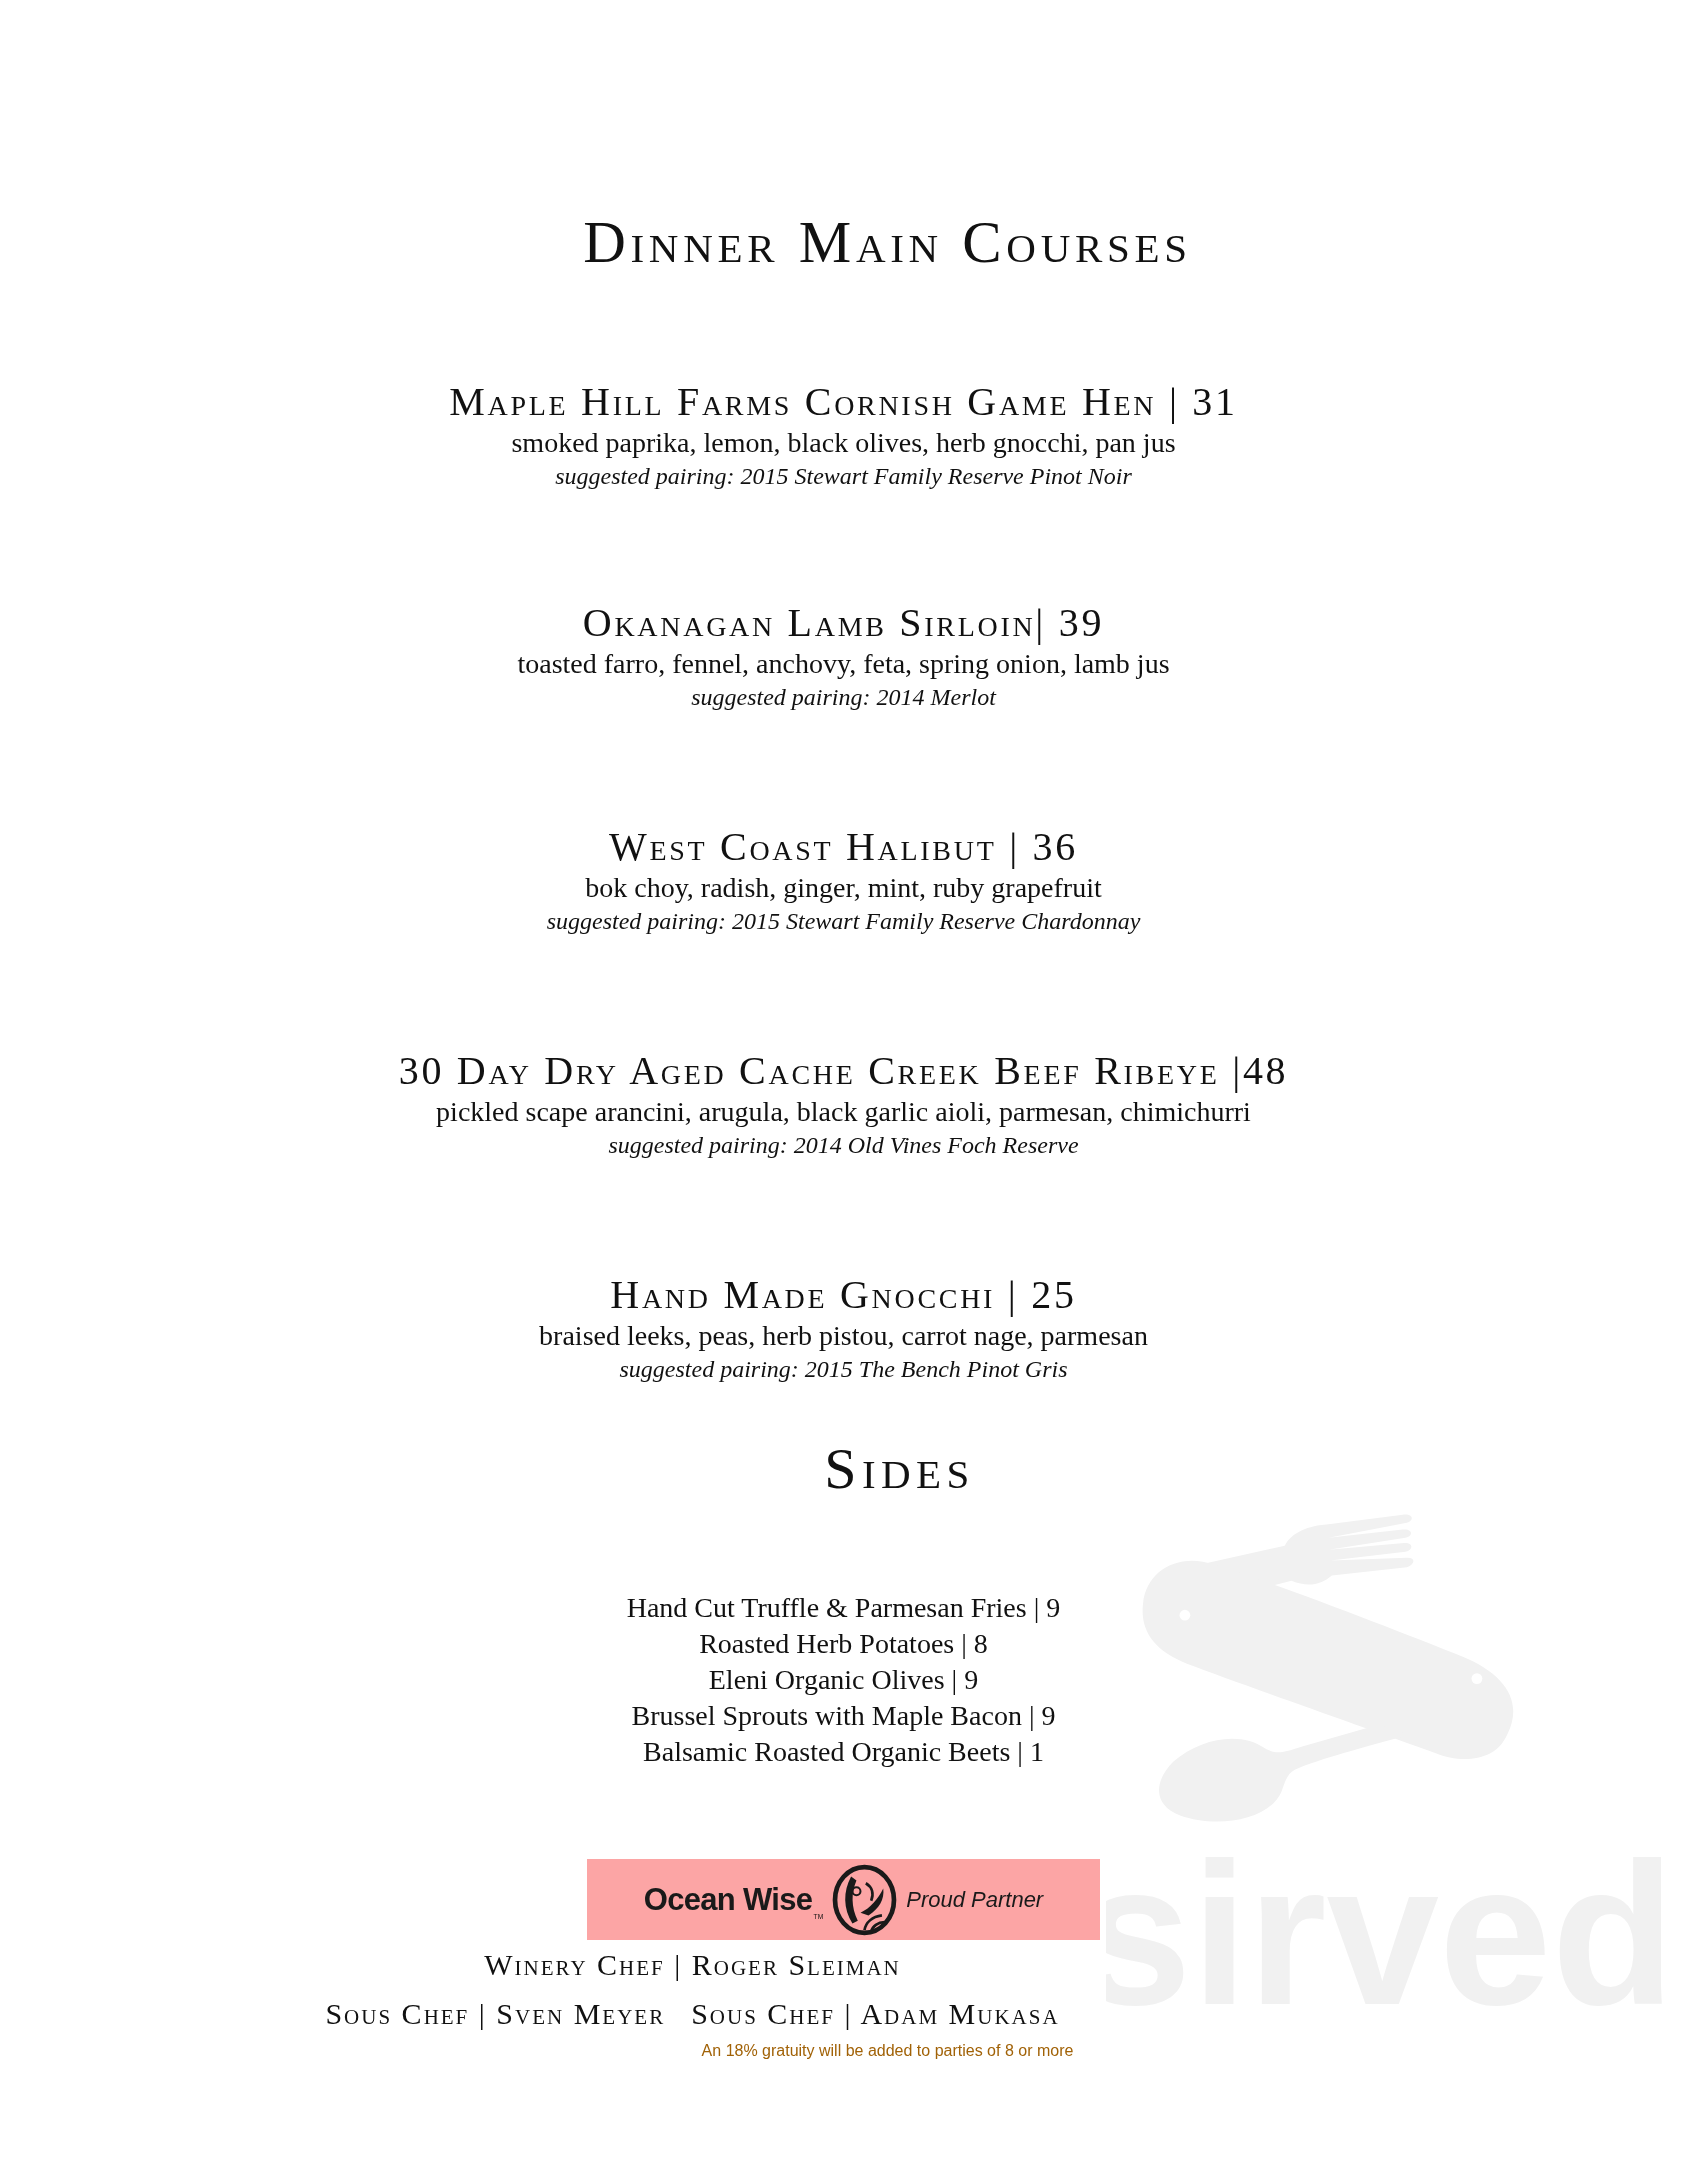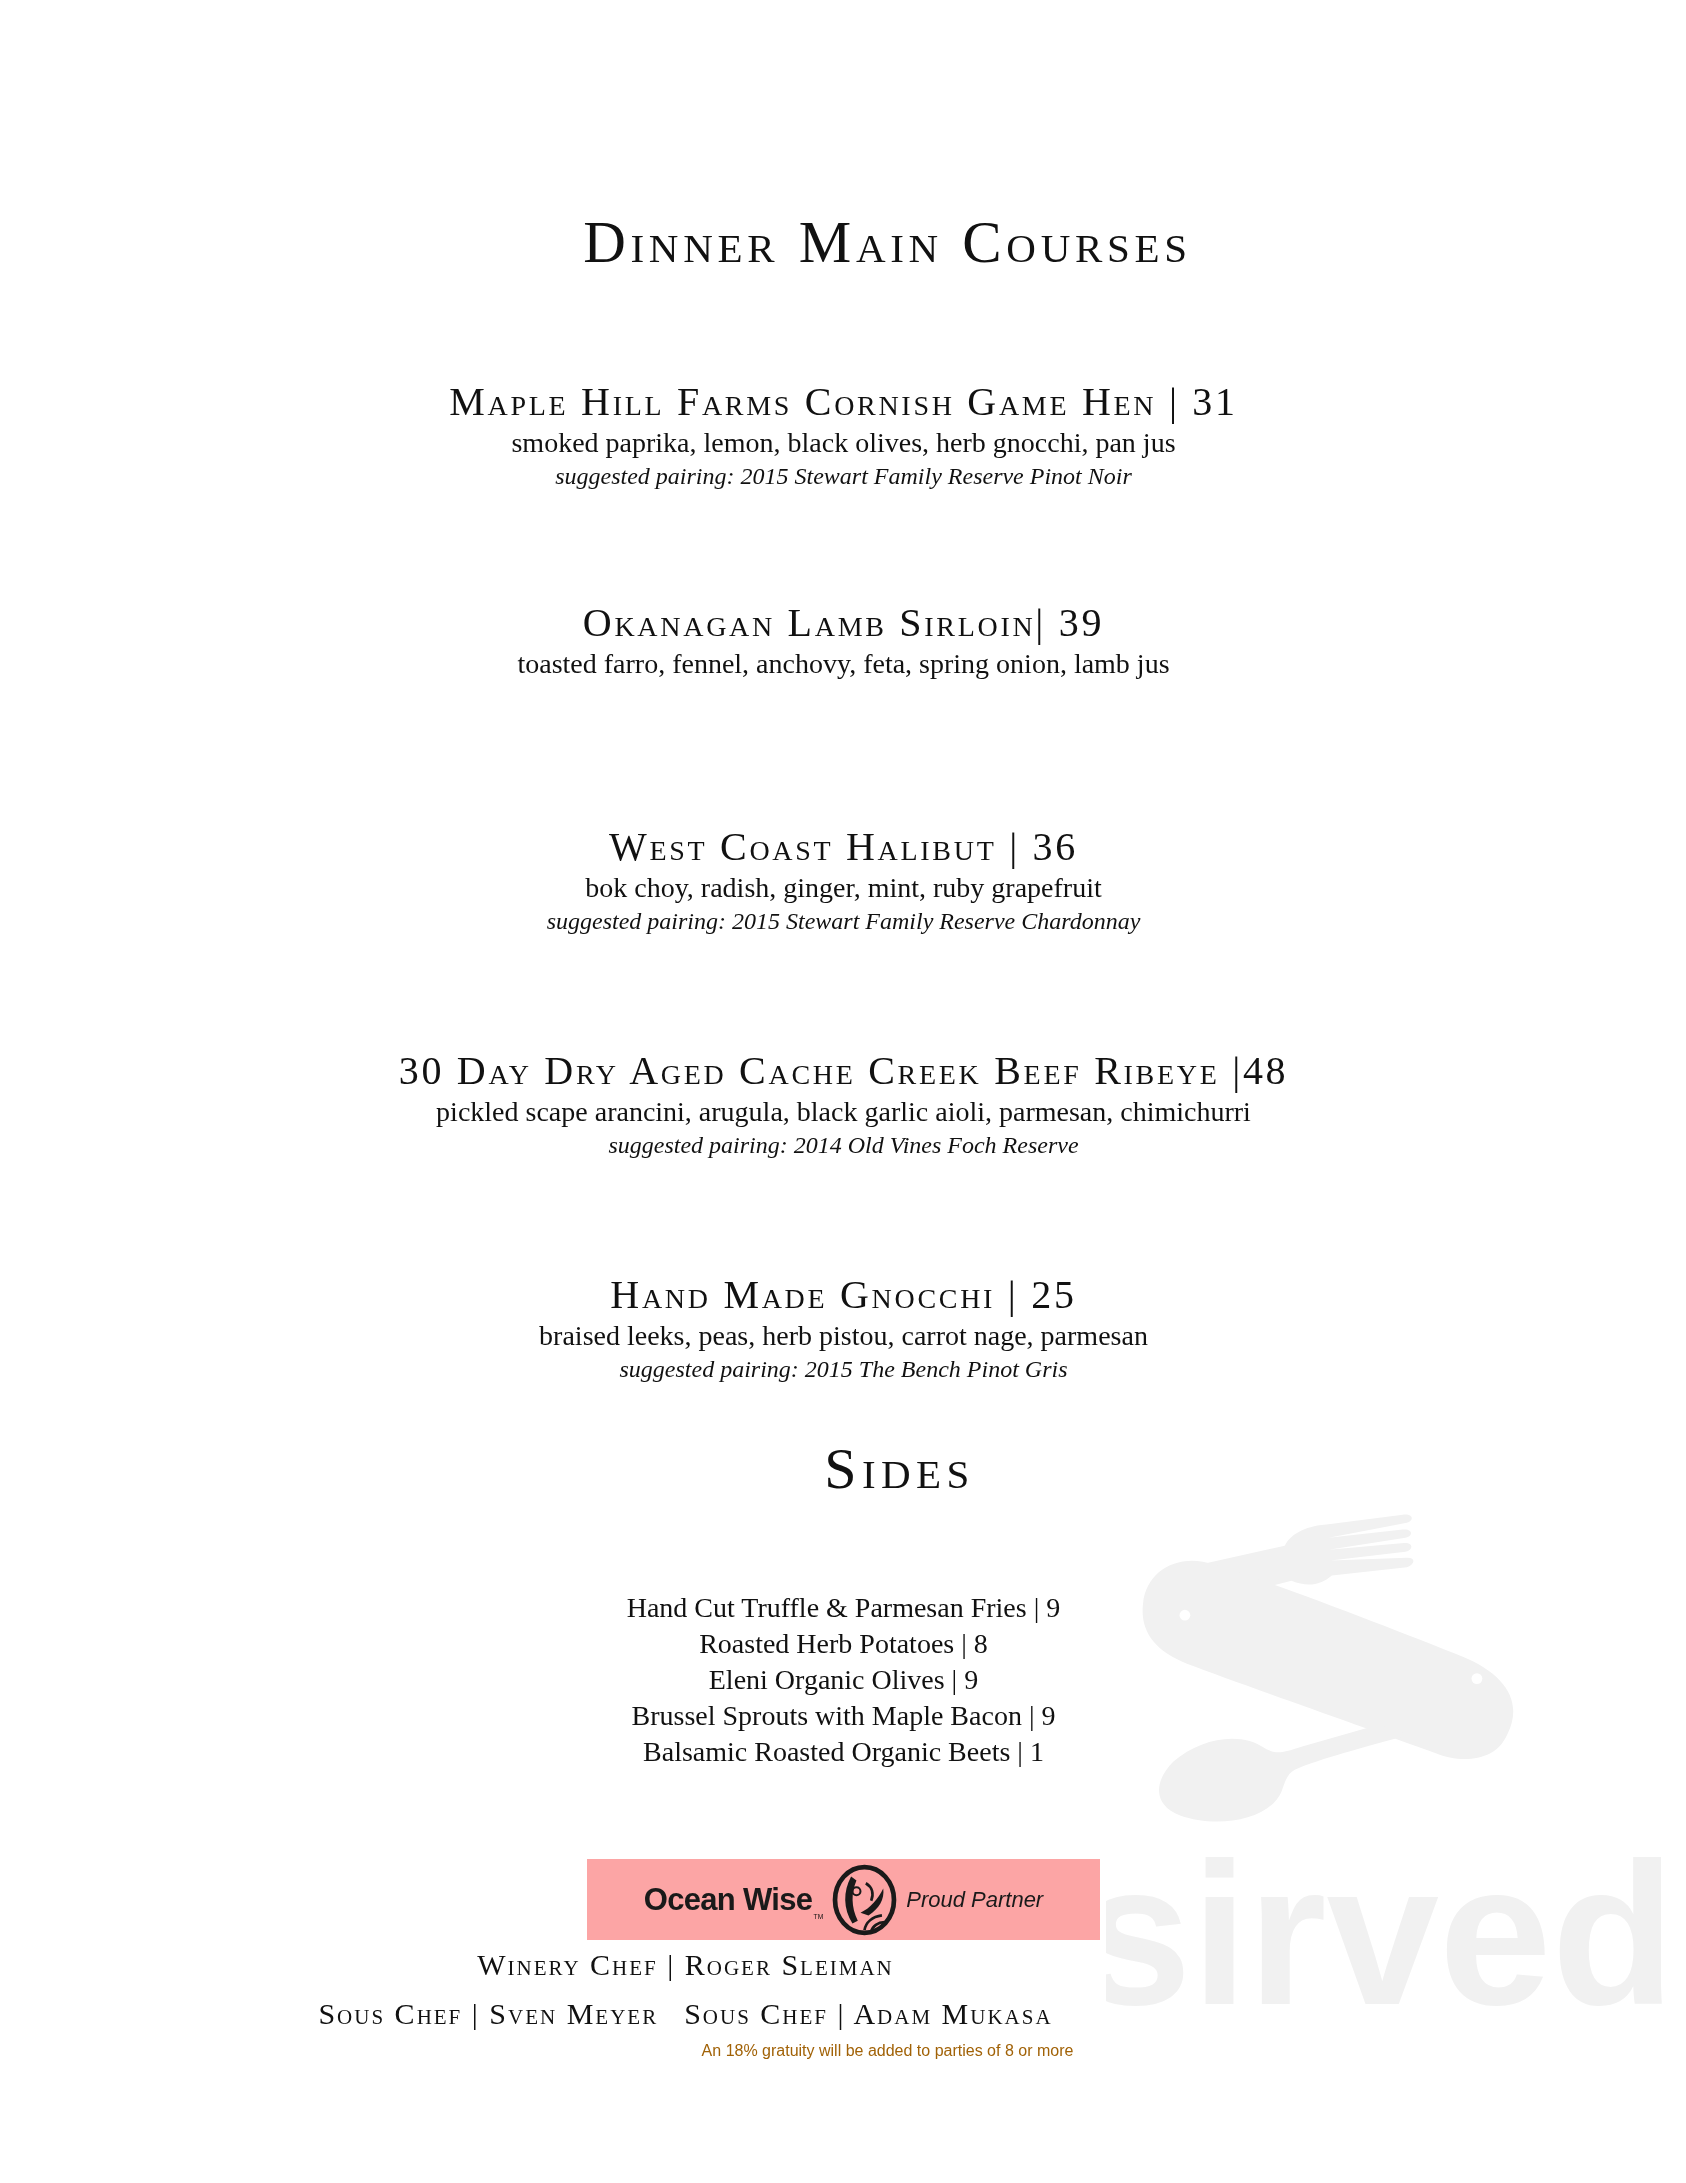--- a/index.html
+++ b/index.html
@@ -16,21 +16,21 @@
     .dish-name { font-size: 40px; line-height: 47px; letter-spacing: 2.7px; font-variant: small-caps; }
     .dish-desc { font-size: 28px; line-height: 35px; }
     .dish-pair { font-size: 24px; line-height: 32px; font-style: italic; }
     .sides-title { top: 1423px; font-size: 58px; letter-spacing: 5.4px; font-variant: small-caps; margin: 12px; font-weight: normal; }
     .sides-list { position: absolute; top: 1590px; left: 0; width: 1687px; text-align: center; list-style: none; margin: 0; padding: 0; }
     .sides-list li { font-size: 28px; line-height: 36px; }
     .ocean { position: absolute; top: 1859px; left: 587px; width: 513px; height: 81px; background: #fca5a5; display: flex; align-items: center; justify-content: center; gap: 8px; }
     .ocean-brand { font-family: "Liberation Sans", "DejaVu Sans", sans-serif; font-weight: bold; font-size: 31px; color: #1a1a1a; letter-spacing: -0.7px; }
     .ocean-tm { font-family: "Liberation Sans", sans-serif; font-size: 6.7px; align-self: flex-end; margin-bottom: 20px; margin-left: -6.7px; }
     .ocean-partner { font-family: "Liberation Sans", "DejaVu Sans", sans-serif; font-style: italic; font-size: 22px; color: #1a1a1a; }
-    .chef-line { position: absolute; left: 0; width: 1371px; text-align: center; font-size: 30px; font-variant: small-caps; letter-spacing: 2px; }
+    .chef-line { position: absolute; left: 7px; width: 1371px; text-align: center; font-size: 30px; font-variant: small-caps; letter-spacing: 2px; }
     .chef-row { display: flex; justify-content: center; gap: 26px; margin-top: 13px; }
     .gratuity { top: 2042px; font-family: "Liberation Sans", "DejaVu Sans", sans-serif; font-size: 16px; color: #a16207; text-align: center; }
   </style>
 </head>
 <body>
 
 <svg class="watermark" viewBox="0 0 860 920">
   <g fill="#f1f1f1">
 
     <path d="M130 90 L265 60 C275 40 300 30 330 28 L440 14 C455 12 458 22 446 26 L330 48 L440 36 C455 34 456 46 444 48 L330 66 L442 56 C456 55 456 66 444 69 L333 82 L446 78 C460 77 458 88 446 92 L335 104 C318 118 300 122 275 112 L165 140 Z"></path>
@@ -50,20 +50,21 @@
 
   <section class="dish" style="top:378px">
     <div class="dish-name">Maple Hill Farms Cornish Game Hen | 31</div>
     <div class="dish-desc">smoked paprika, lemon, black olives, herb gnocchi, pan jus</div>
     <div class="dish-pair">suggested pairing: 2015 Stewart Family Reserve Pinot Noir</div>
   </section>
 
   <section class="dish" style="top:599px">
     <div class="dish-name">Okanagan Lamb Sirloin| 39</div>
     <div class="dish-desc">toasted farro, fennel, anchovy, feta, spring onion, lamb jus</div>
+    <div class="dish-pair">suggested pairing: 2014 Merlot</div>
   </section>
 
   <section class="dish" style="top:823px">
     <div class="dish-name">West Coast Halibut | 36</div>
     <div class="dish-desc">bok choy, radish, ginger, mint, ruby grapefruit</div>
     <div class="dish-pair">suggested pairing: 2015 Stewart Family Reserve Chardonnay</div>
   </section>
 
   <section class="dish" style="top:1047px">
     <div class="dish-name">30 Day Dry Aged Cache Creek Beef Ribeye |48</div>

